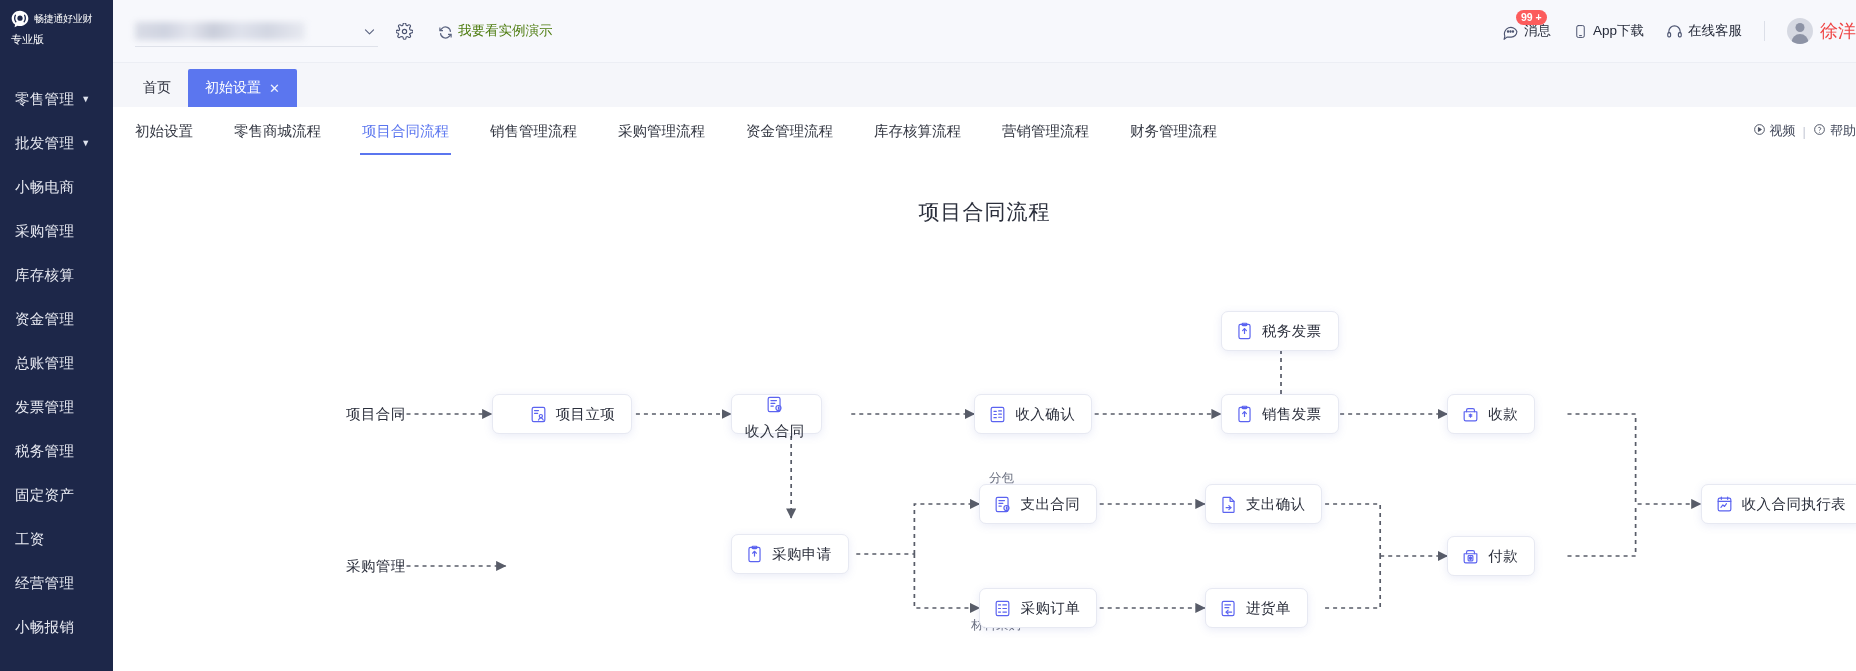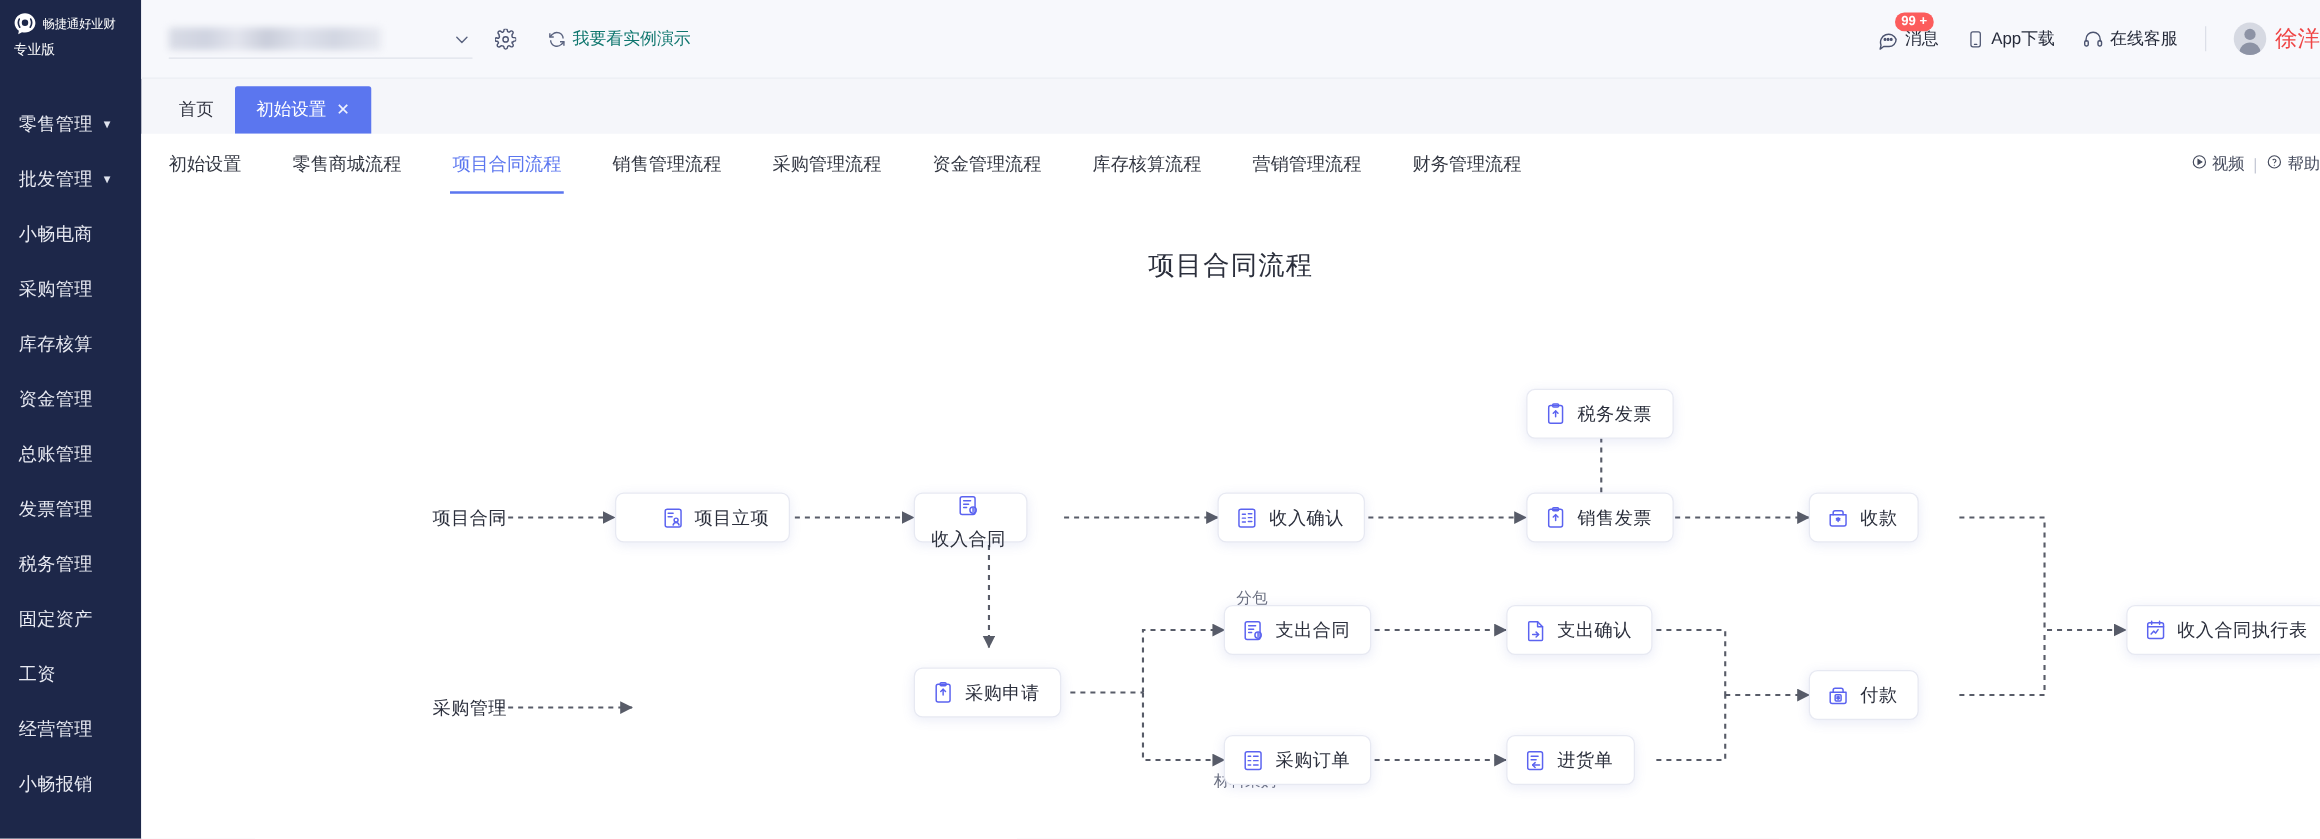--- a/index.html
+++ b/index.html
@@ -74,22 +74,22 @@
   .hdr-search-line {
     position: absolute; bottom: -7px; left: 0; width: 243px;
     border-bottom: 1px solid #dfe2ea;
   }
   .chev {
     position: absolute; right: 2px; top: 3px;
     color: #5b6480; font-size: 12px; line-height: 1;
   }
   .gear { margin-left: 18px; color: #4a5270; cursor: pointer; display:flex; }
   .demo-link {
-    margin-left: 25px; display: flex; align-items: center; gap: 5px;
-    color: #0f766e; font-size: 13.5px; cursor: pointer;
+    margin-left: 25px; display: flex; align-items: flex-end; gap: 5px;
+    color: #4d7c0f; font-size: 13.5px; cursor: pointer;
   }
   .demo-link .ic { color: #5b6480; display: flex; }
   .hdr-right {
     margin-left: auto; display: flex; align-items: center;
     padding-right: 0px; gap: 22px; height: 100%;
   }
   .hdr-btn {
     display: flex; align-items: center; gap: 5px;
     color: #262b3a; font-size: 13.5px; cursor: pointer;
     position: relative;

